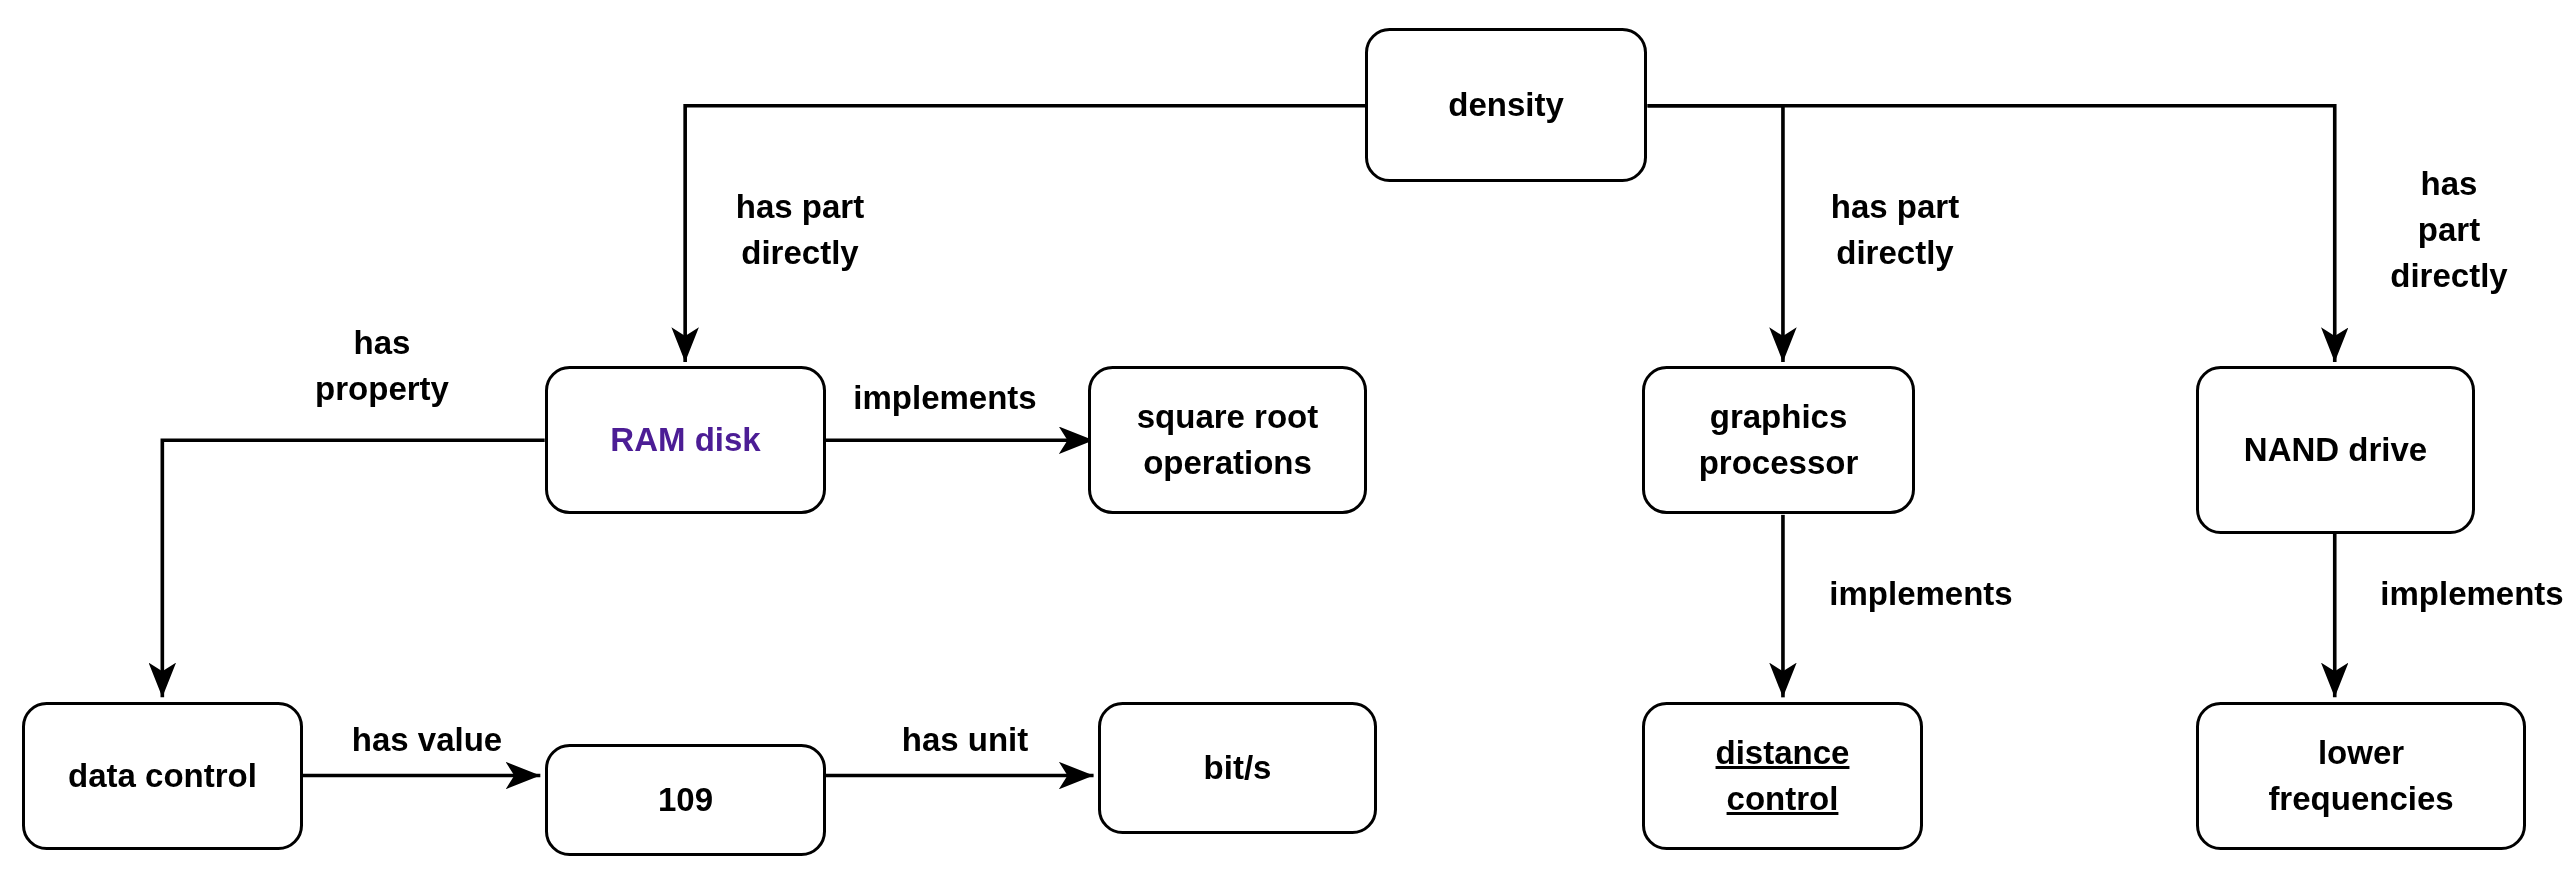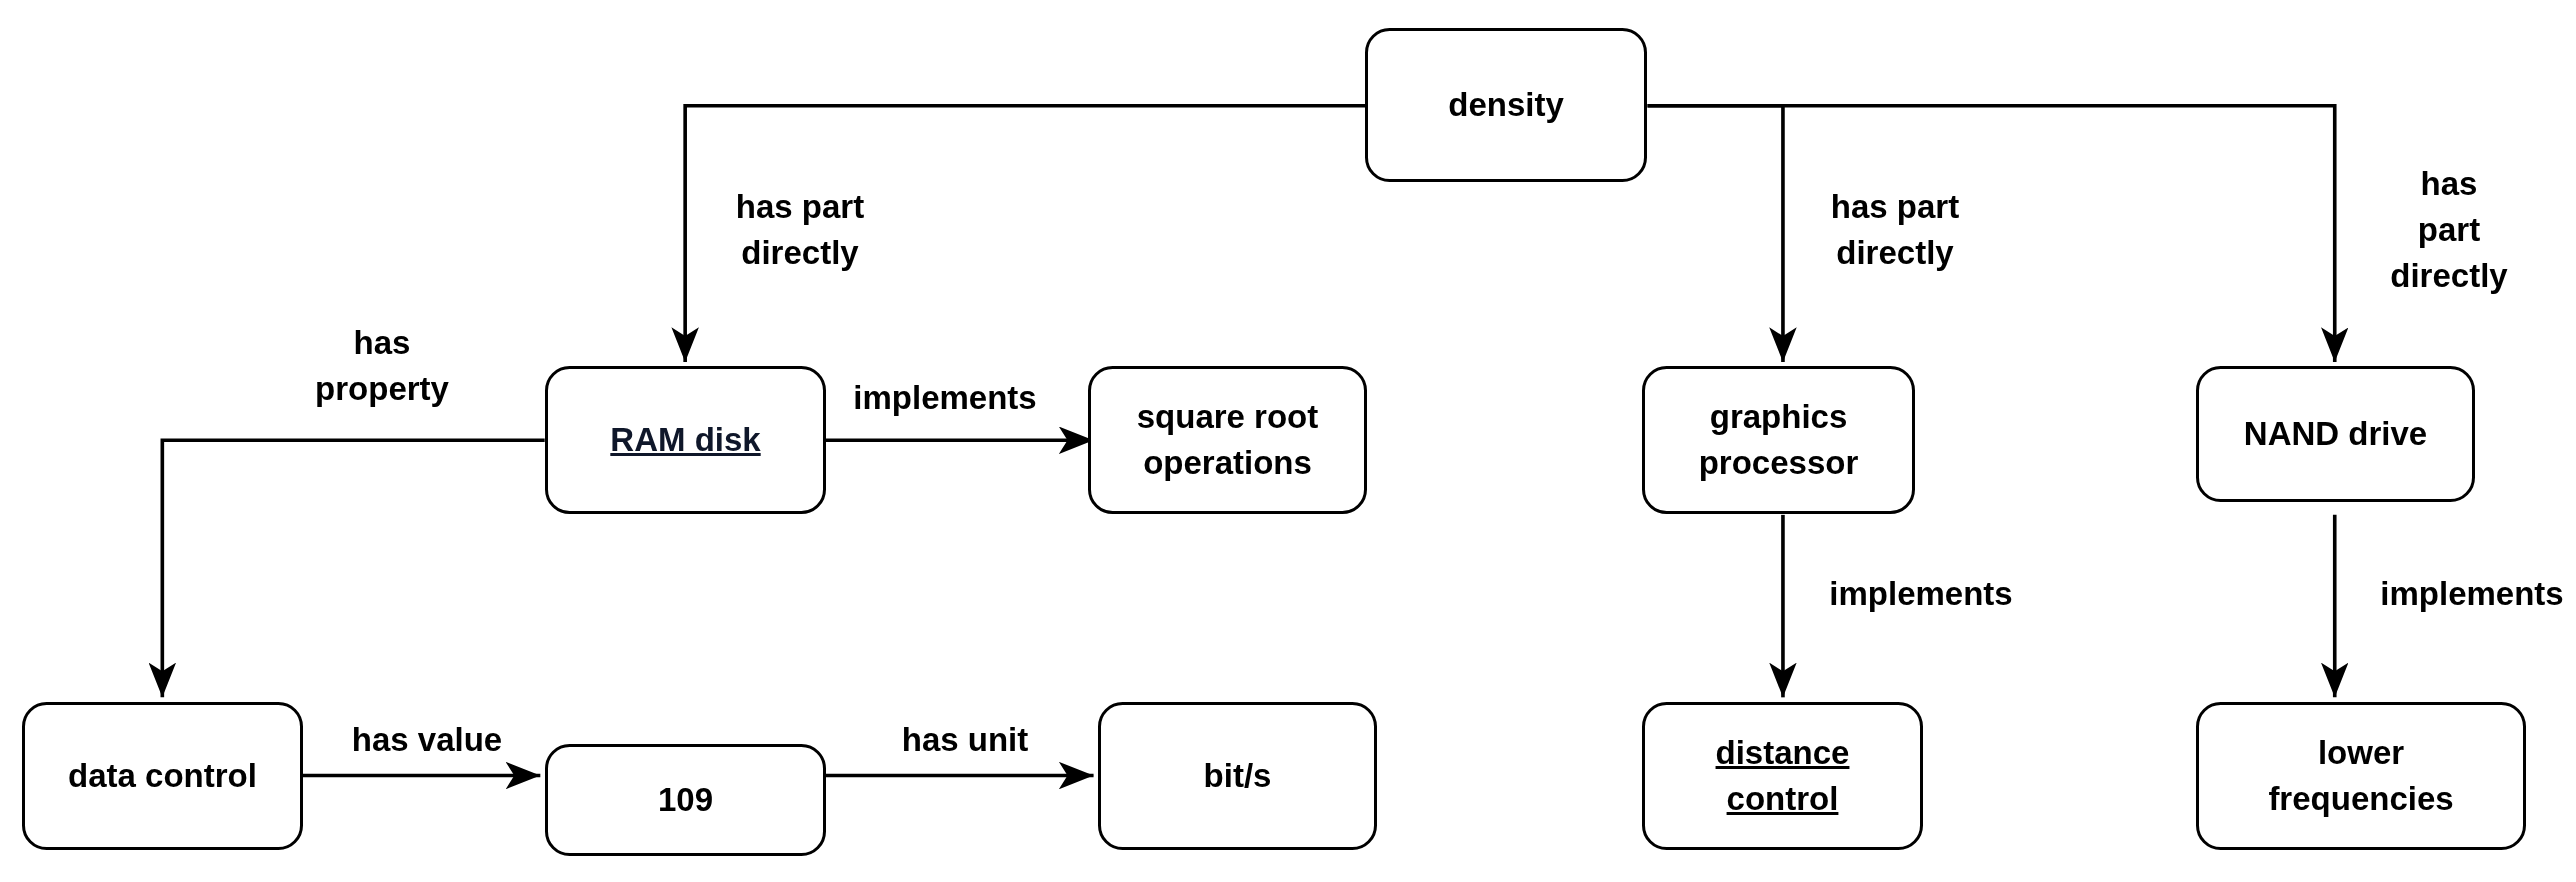--- a/index.html
+++ b/index.html
@@ -77,27 +77,27 @@
     <div class="edge-label" style="left: 2449px; top: 230px; color: rgb(0, 0, 0);">has part
 directly</div>
     <div class="edge-label" style="left: 945px; top: 398px; color: rgb(0, 0, 0);">implements</div>
     <div class="edge-label" style="left: 382px; top: 366px; color: rgb(0, 0, 0);">has
 property</div>
     <div class="edge-label" style="left: 427px; top: 740px; color: rgb(0, 0, 0);">has value</div>
     <div class="edge-label" style="left: 965px; top: 740px; color: rgb(0, 0, 0);">has unit</div>
     <div class="edge-label" style="left: 1921px; top: 594px; color: rgb(0, 0, 0);">implements</div>
     <div class="edge-label" style="left: 2472px; top: 594px; color: rgb(0, 0, 0);">implements</div>
     <div class="node" style="left: 1365px; top: 27.5px; width: 282px; height: 154px; border-color: rgb(0, 0, 0);"><span style="color: rgb(0, 0, 0);">density</span></div>
-    <div class="node" style="left: 545px; top: 366px; width: 281px; height: 148px; border-color: rgb(0, 0, 0);"><span style="color: #0f172a; text-decoration: underline;">RAM disk</span></div>
+    <div class="node" style="left: 545px; top: 366px; width: 281px; height: 148px; border-color: rgb(0, 0, 0);"><span style="color: #4c1d95;">RAM disk</span></div>
     <div class="node" style="left: 1088px; top: 366px; width: 279px; height: 148px; border-color: rgb(0, 0, 0);"><span style="color: rgb(0, 0, 0);">square root
 operations</span></div>
     <div class="node" style="left: 1642px; top: 366px; width: 273px; height: 148px; border-color: rgb(0, 0, 0);"><span style="color: rgb(0, 0, 0);">graphics
 processor</span></div>
-    <div class="node" style="left: 2196px; top: 366px; width: 279px; height: 136px; border-color: rgb(0, 0, 0);"><span style="color: rgb(0, 0, 0);">NAND drive</span></div>
+    <div class="node" style="left: 2196px; top: 366px; width: 279px; height: 168px; border-color: rgb(0, 0, 0);"><span style="color: rgb(0, 0, 0);">NAND drive</span></div>
     <div class="node" style="left: 22px; top: 702px; width: 281px; height: 148px; border-color: rgb(0, 0, 0);"><span style="color: rgb(0, 0, 0);">data control</span></div>
     <div class="node" style="left: 545px; top: 744px; width: 281px; height: 112px; border-color: rgb(0, 0, 0);"><span style="color: rgb(0, 0, 0);">109</span></div>
-    <div class="node" style="left: 1098px; top: 702px; width: 279px; height: 148px; border-color: rgb(0, 0, 0);"><span style="color: rgb(0, 0, 0);">bit/s</span></div>
+    <div class="node" style="left: 1098px; top: 702px; width: 279px; height: 132px; border-color: rgb(0, 0, 0);"><span style="color: rgb(0, 0, 0);">bit/s</span></div>
     <div class="node" style="left: 1642px; top: 702px; width: 281px; height: 148px; border-color: rgb(0, 0, 0);"><span style="color: rgb(0, 0, 0); text-decoration: underline;">distance
 control</span></div>
     <div class="node" style="left: 2196px; top: 702px; width: 330px; height: 148px; border-color: rgb(0, 0, 0);"><span style="color: rgb(0, 0, 0);">lower
 frequencies</span></div>
   </div>
 
 
 </body></html>

